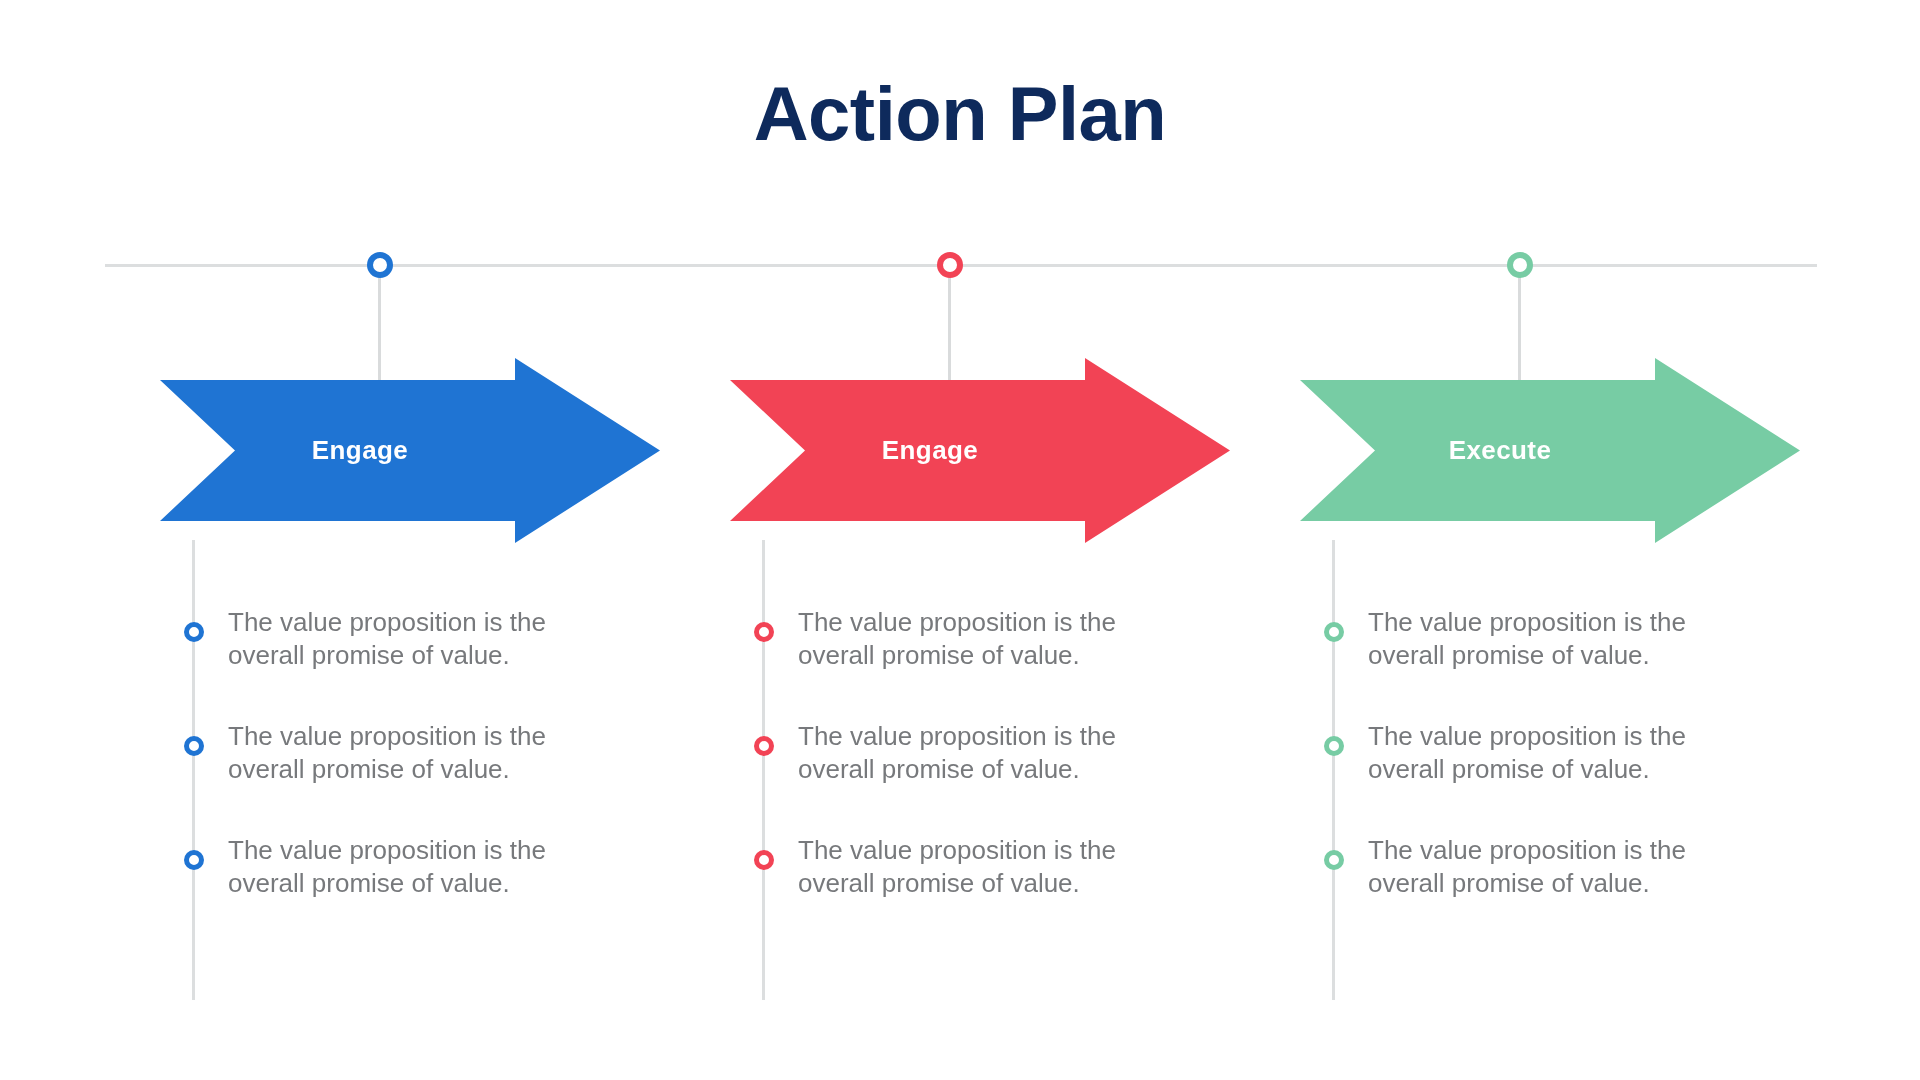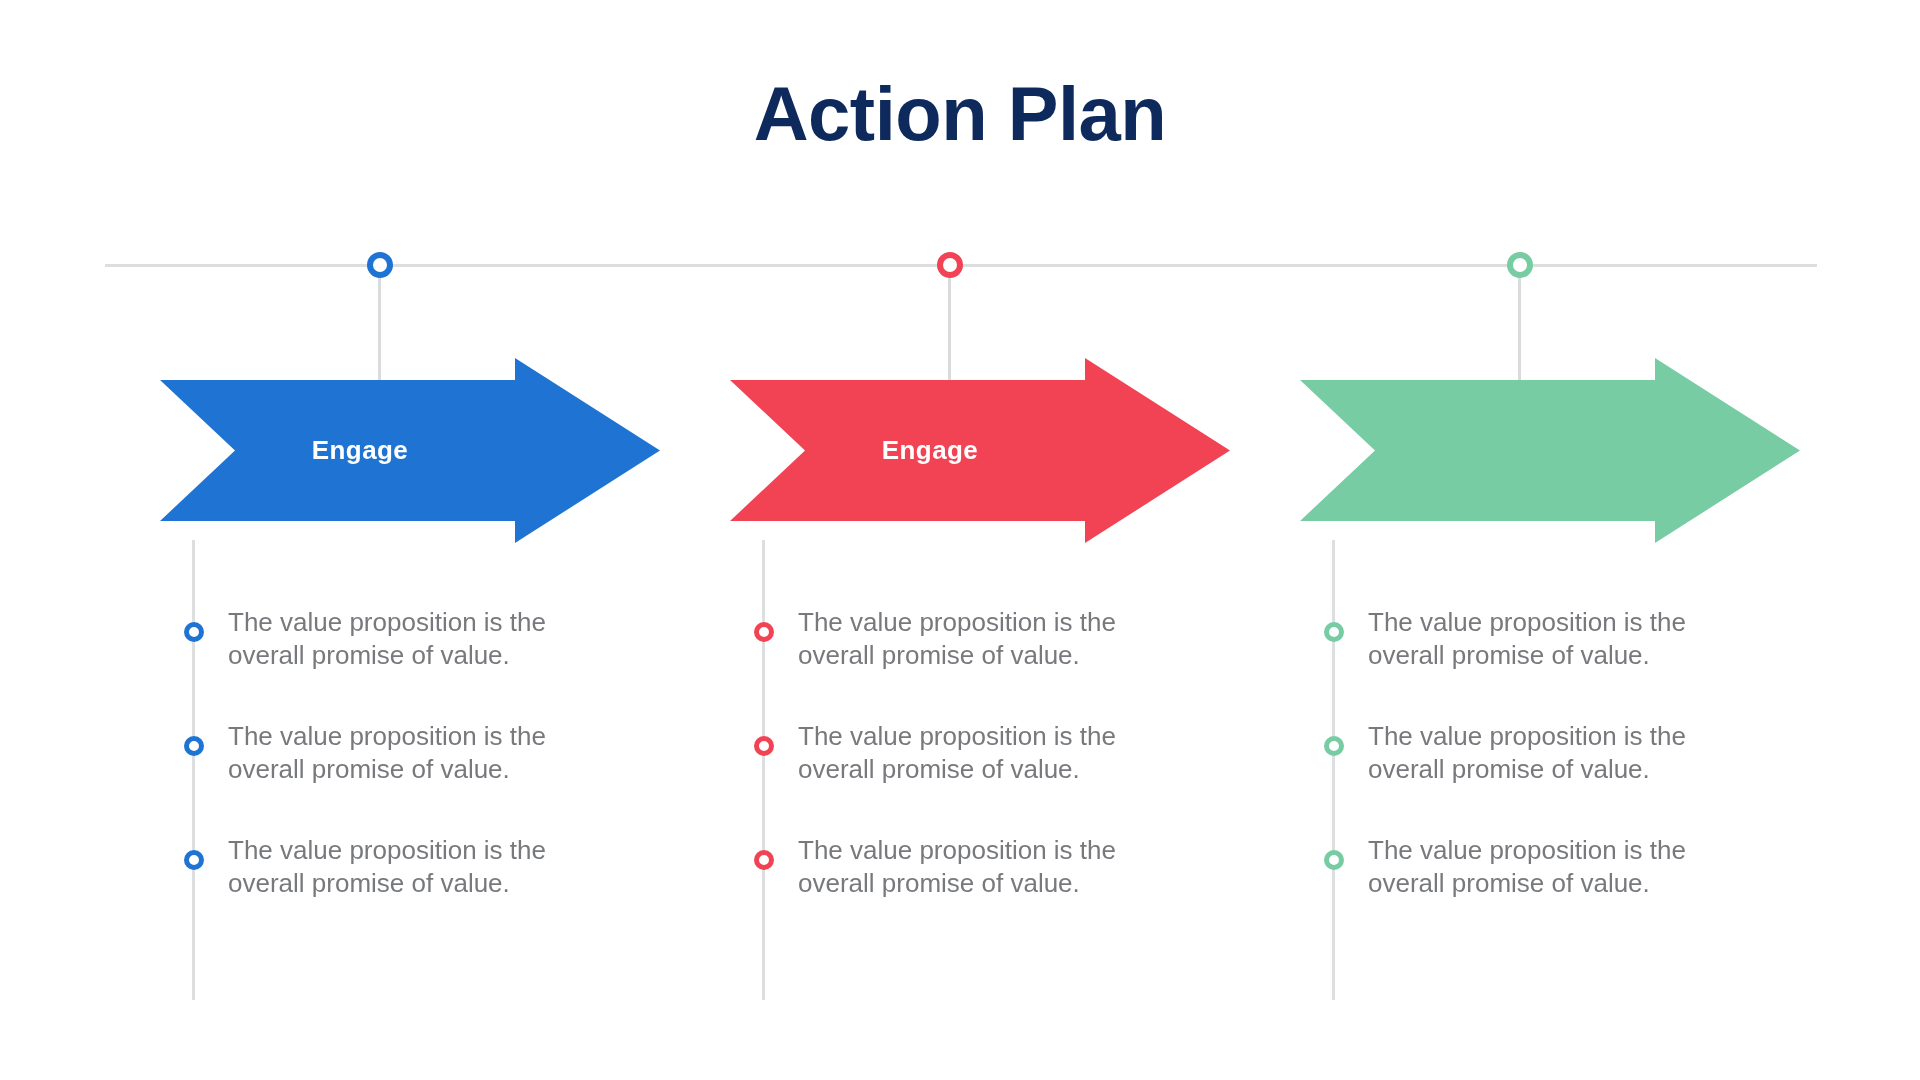--- a/index.html
+++ b/index.html
@@ -234,20 +234,23 @@
   <div class="column col-2">
     <div class="axis-stem"></div>
     <div class="axis-dot c-green"></div>
     <div class="bullet-rail"></div>
 
     <div class="arrow">
       <svg viewBox="0 0 500 185" preserveAspectRatio="none" aria-hidden="true">
         <path d="M 0,22 L 75,92.5 L 0,163 L 355,163 L 355,185 L 500,92.5 L 355,0 L 355,22 Z" fill="#77CCA4"></path>
       </svg>
     </div>
+    <div class="arrow-label">
+      <span>Execute</span>
+    </div>
 
     <div class="bullets">
       <div class="bullet">
         <span class="bullet-dot c-green"></span>
         <span class="bullet-text">The value proposition is the overall promise of value.</span>
       </div>
       <div class="bullet">
         <span class="bullet-dot c-green"></span>
         <span class="bullet-text">The value proposition is the overall promise of value.</span>
       </div>

